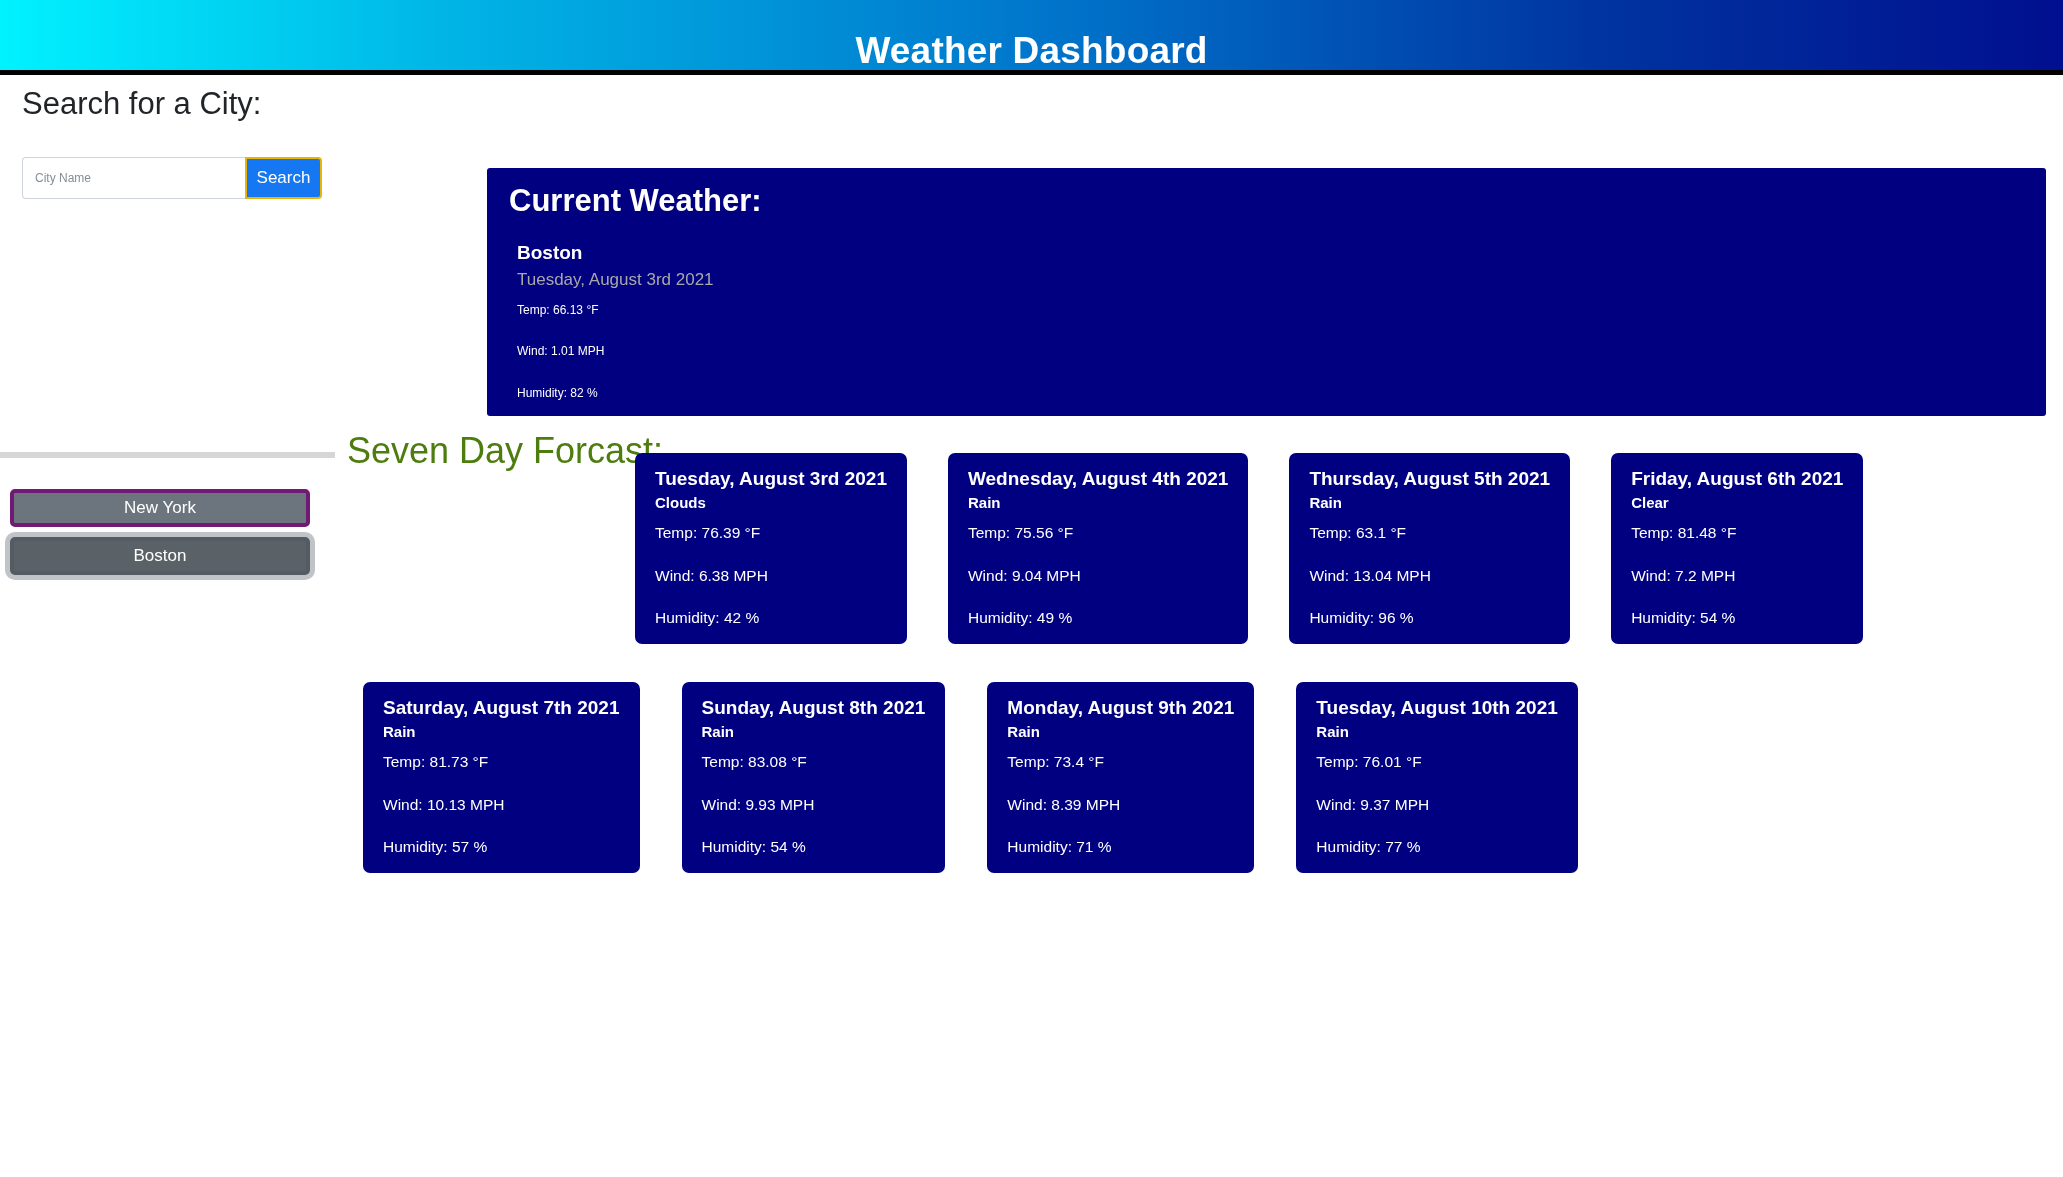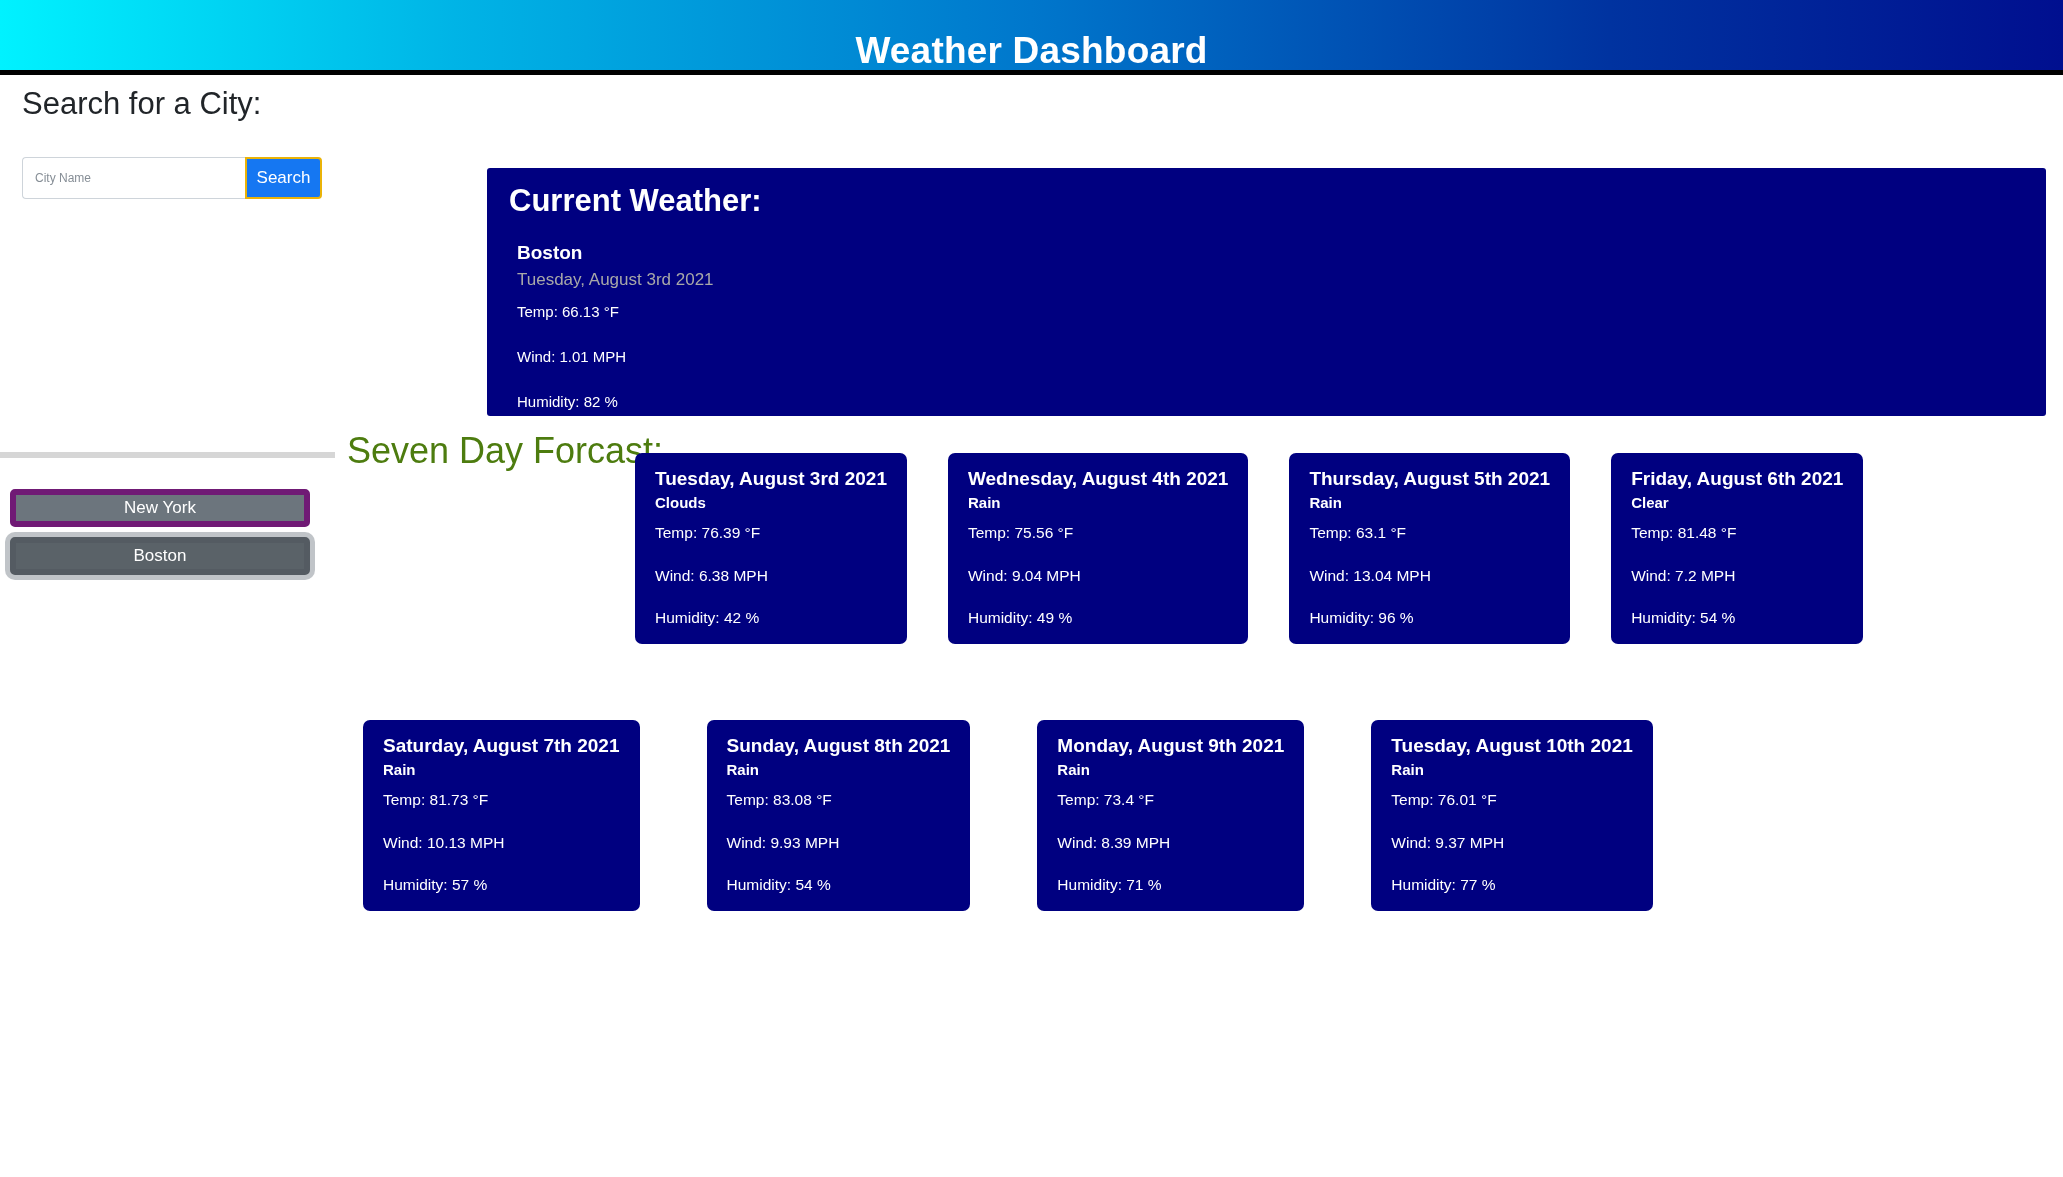--- a/index.html
+++ b/index.html
@@ -104,21 +104,21 @@
     position: absolute;
     left: 0;
     top: 414px;
     width: 325px;
   }
   .history-btn {
     display: block;
     width: 300px;
     margin: 0 0 10px 10px;
     height: 38px;
-    border: 6px solid #701a75;
+    border: 4px solid #701a75;
     border-radius: 5px;
     background: #6c757d;
     color: #ffffff;
     font-size: 17px;
     cursor: pointer;
     font-family: "Liberation Sans", sans-serif;
     padding: 0;
   }
   .history-btn.is-active {
     background: #5a6268;
@@ -150,21 +150,21 @@
     margin: 0 0 3px 8px;
     line-height: 1.3;
   }
   .current-panel .current-date {
     font-size: 17px;
     color: #a8a8a8;
     margin: 0 0 12px 8px;
     line-height: 1.3;
   }
   .current-panel .metric {
-    font-size: 15px;
+    font-size: 12px;
     margin: 0 0 27px 8px;
     line-height: 1.2;
   }
 
   
   .forecast-heading {
     position: absolute;
     left: 347px;
     top: 354px;
     font-size: 36px;
@@ -173,21 +173,21 @@
     margin: 0;
     line-height: 1.2;
     white-space: nowrap;
   }
   .forecast-row {
     position: absolute;
     display: flex;
     align-items: flex-start;
   }
   .forecast-row.row-1 { left: 635px; top: 378px; gap: 41px; }
-  .forecast-row.row-2 { left: 363px; top: 607px; gap: 67px; margin-top: 38px; }
+  .forecast-row.row-2 { left: 363px; top: 607px; gap: 42px; }
 
   .forecast-card {
     background: #000080;
     border-radius: 7px;
     color: #ffffff;
     padding: 14px 20px 16px 20px;
     min-height: 190px;
   }
   .forecast-card .fc-date {
     font-size: 19px;

